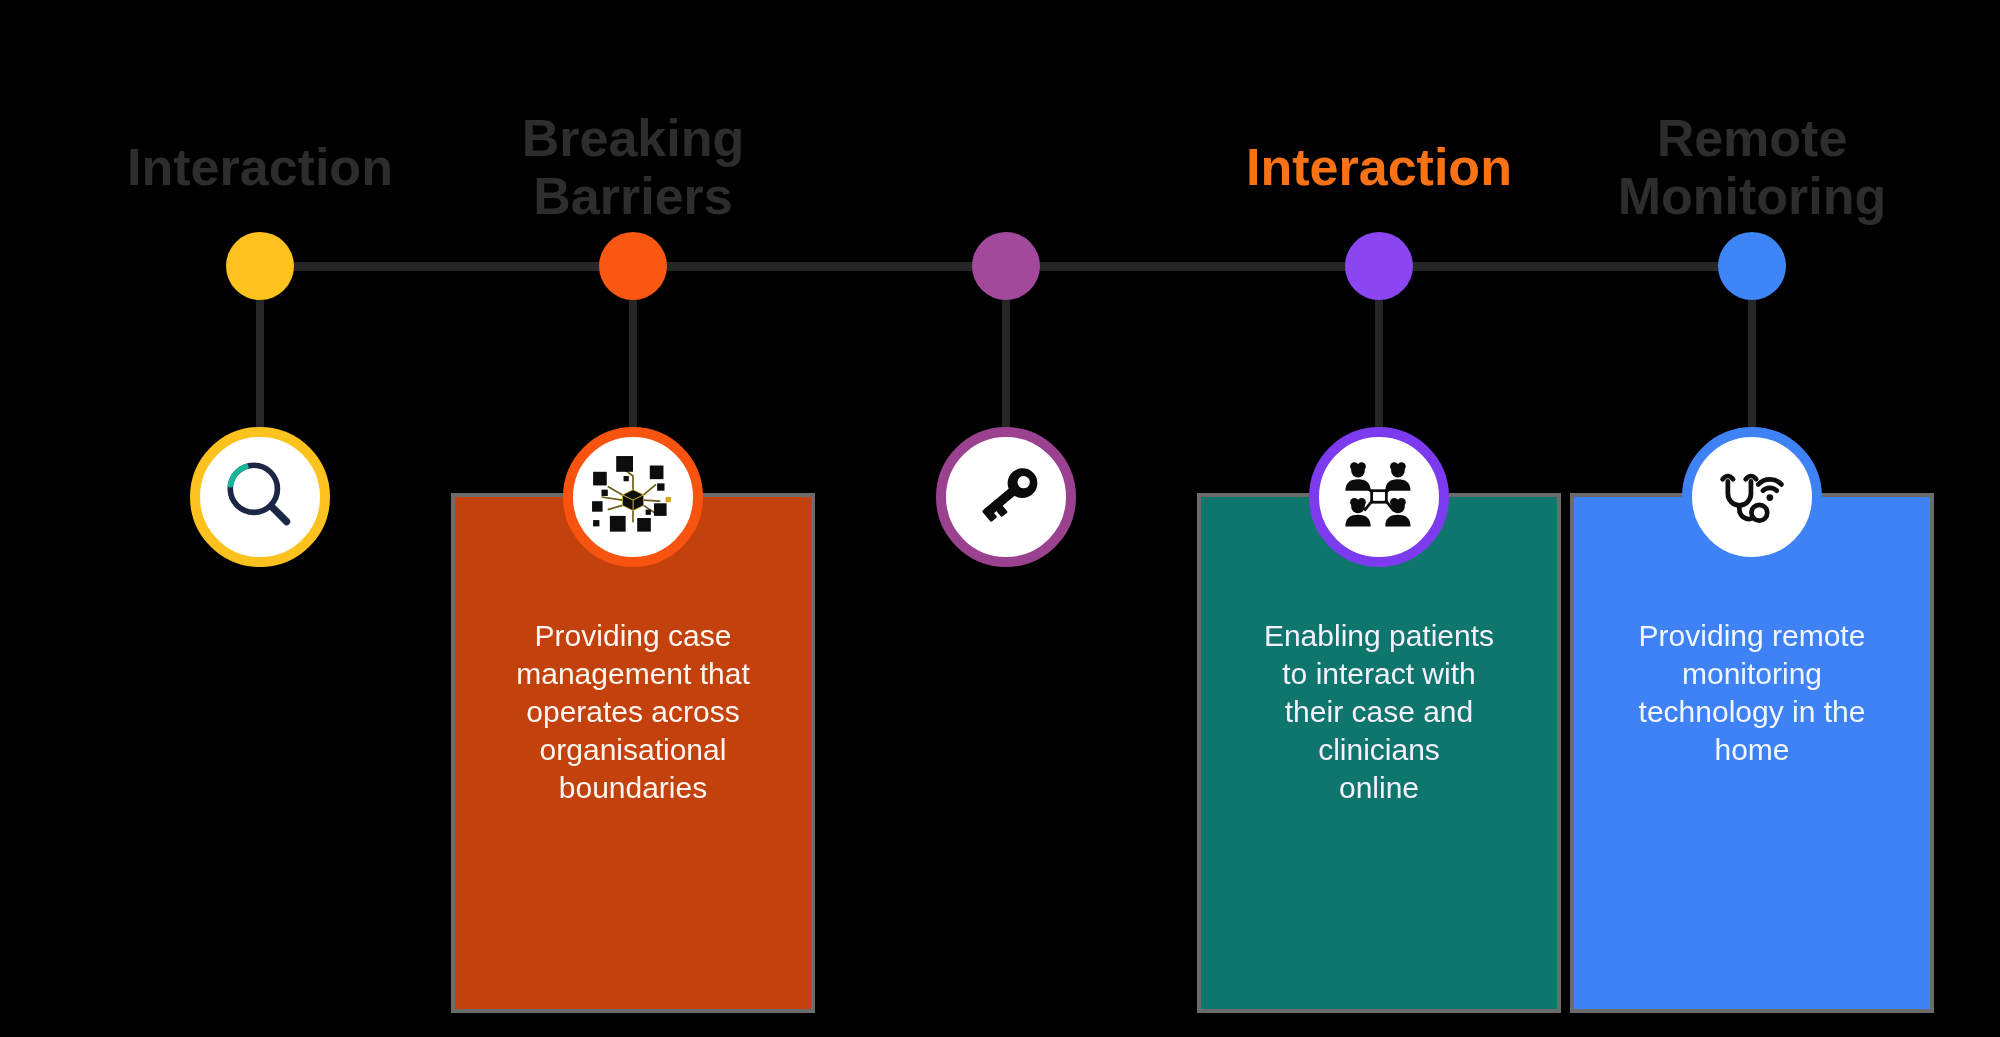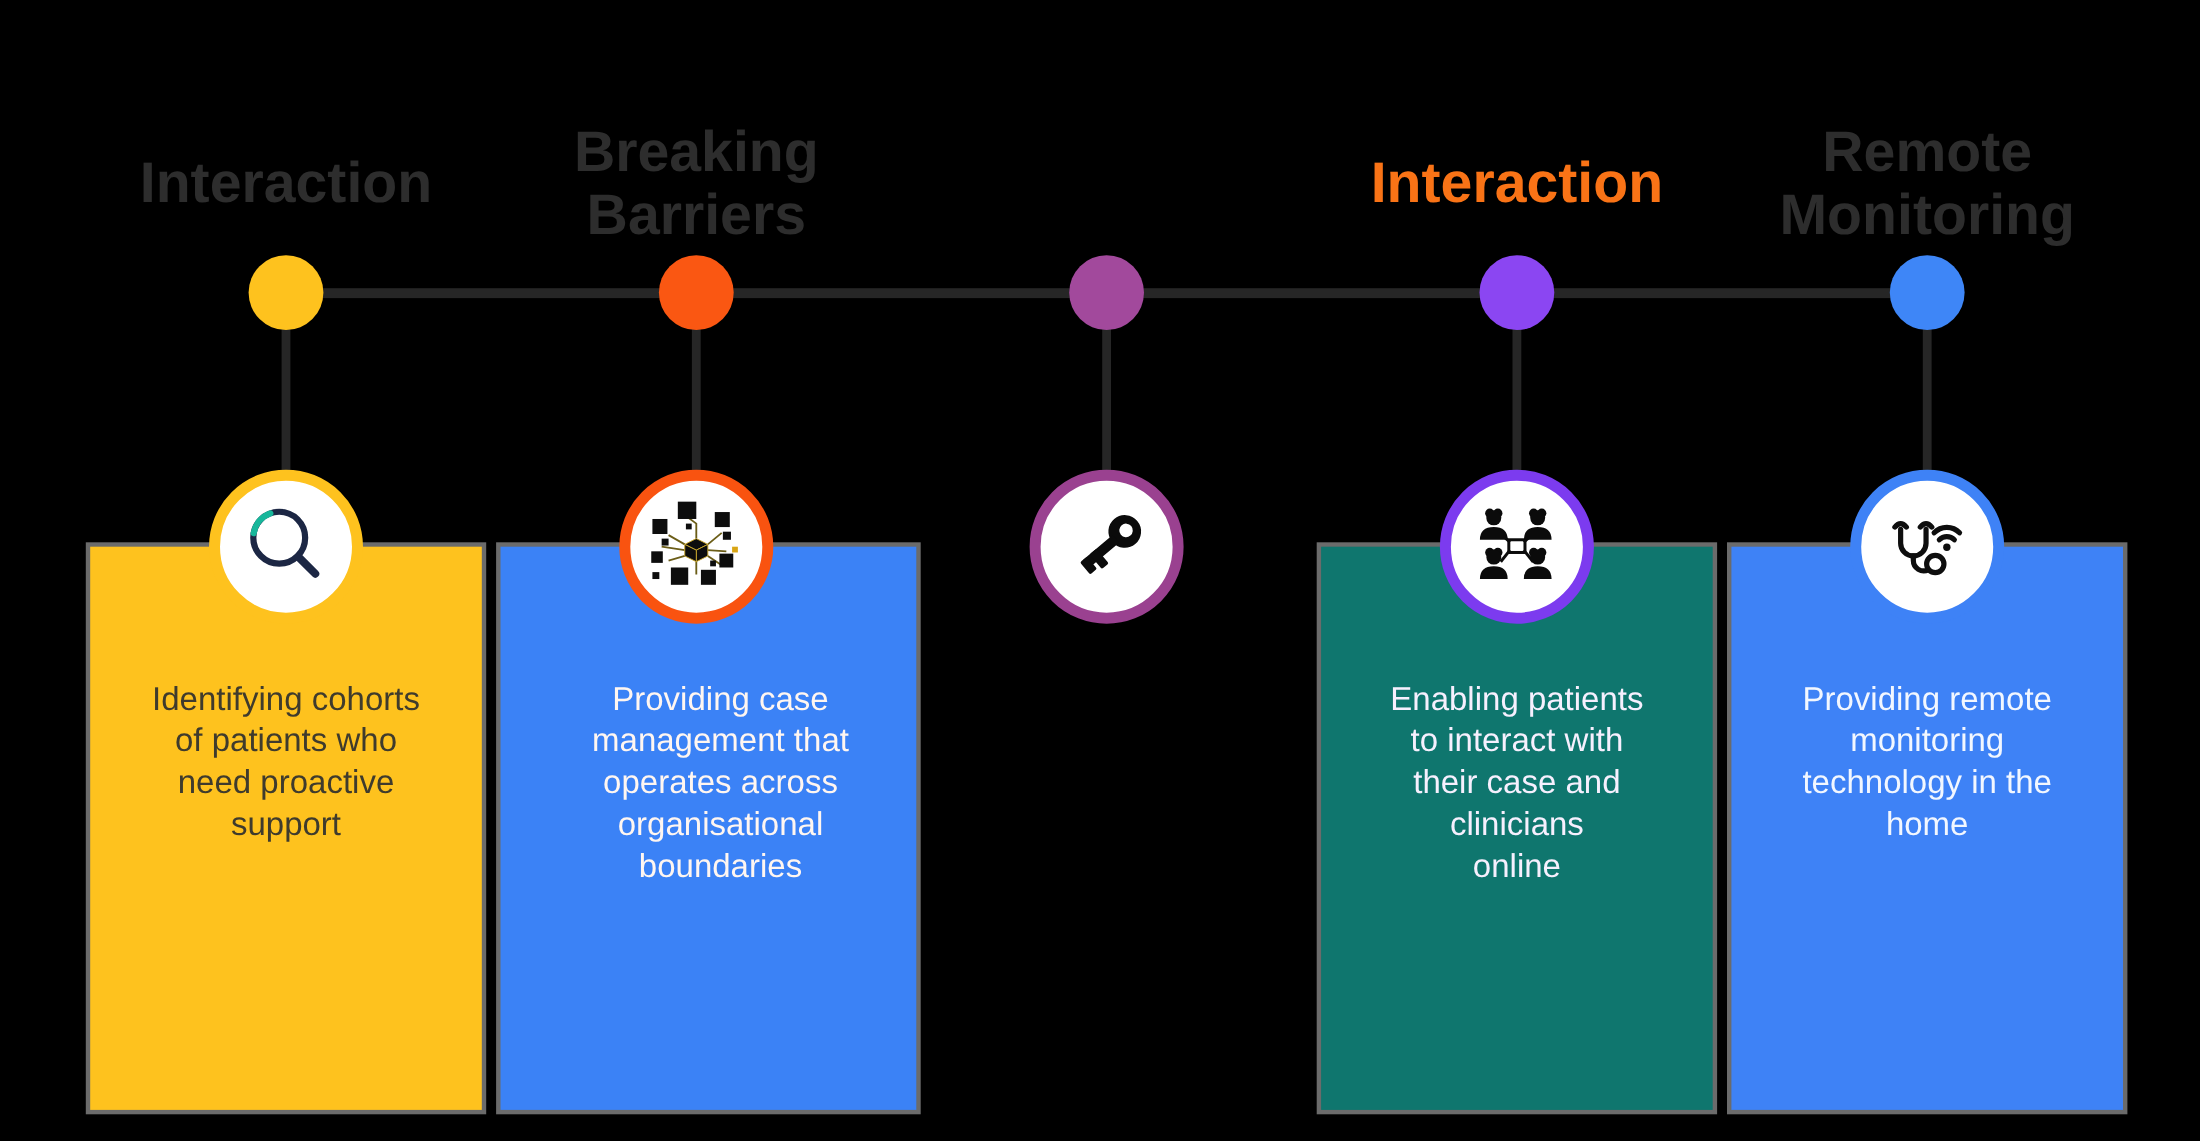--- a/index.html
+++ b/index.html
@@ -38,41 +38,35 @@
 <body>
 
 <div class="stage" style="background: rgb(0, 0, 0);">
 
   <div class="hline" style="background: rgb(38, 38, 38);"></div>
 
   <section class="col" style="left:82px">
     <div class="title" style="color: rgb(45, 45, 45);">Interaction</div>
     <div class="dot" style="background: rgb(254, 194, 30);"></div>
     <div class="vline" style="background: rgb(38, 38, 38);"></div>
-    <div class="card" style="background: rgb(254, 194, 30);">
-      <p class="desc" style="color: rgb(63, 59, 45);">Identifying cohorts
-of patients who
-need proactive
-support</p>
-    </div>
     <div class="badge" style="border-color: rgb(254, 194, 30);">
       <svg viewBox="0 0 80 80" width="82" height="82">
         <circle cx="34" cy="32" r="23" fill="none" stroke="#1c2744" stroke-width="5.5"></circle>
         <line x1="51" y1="49" x2="66" y2="64" stroke="#1c2744" stroke-width="7" stroke-linecap="round"></line>
         <path d="M 11.3,28 A 23,23 0 0 1 26.1,10.4" fill="none" stroke="#18b79b" stroke-width="5.5" stroke-linecap="round"></path>
       </svg>
     </div>
   </section>
 
   <section class="col" style="left:455px">
     <div class="title" style="color: rgb(45, 45, 45);">Breaking
 Barriers</div>
     <div class="dot" style="background: rgb(250, 87, 18);"></div>
     <div class="vline" style="background: rgb(38, 38, 38);"></div>
-    <div class="card" style="background: #3b82f6; padding-left: 22px;">
+    <div class="card" style="background: #c2410c;">
       <p class="desc" style="color: rgb(255, 246, 241);">Providing case
 management that
 operates across
 organisational
 boundaries</p>
     </div>
     <div class="badge" style="border-color: rgb(249, 83, 16);">
       <svg viewBox="0 0 80 80" width="84" height="84">
         <g stroke="#6b5d17" stroke-width="1.6" fill="none">
           <path d="M40,33 L40,20 L32,14"></path>

